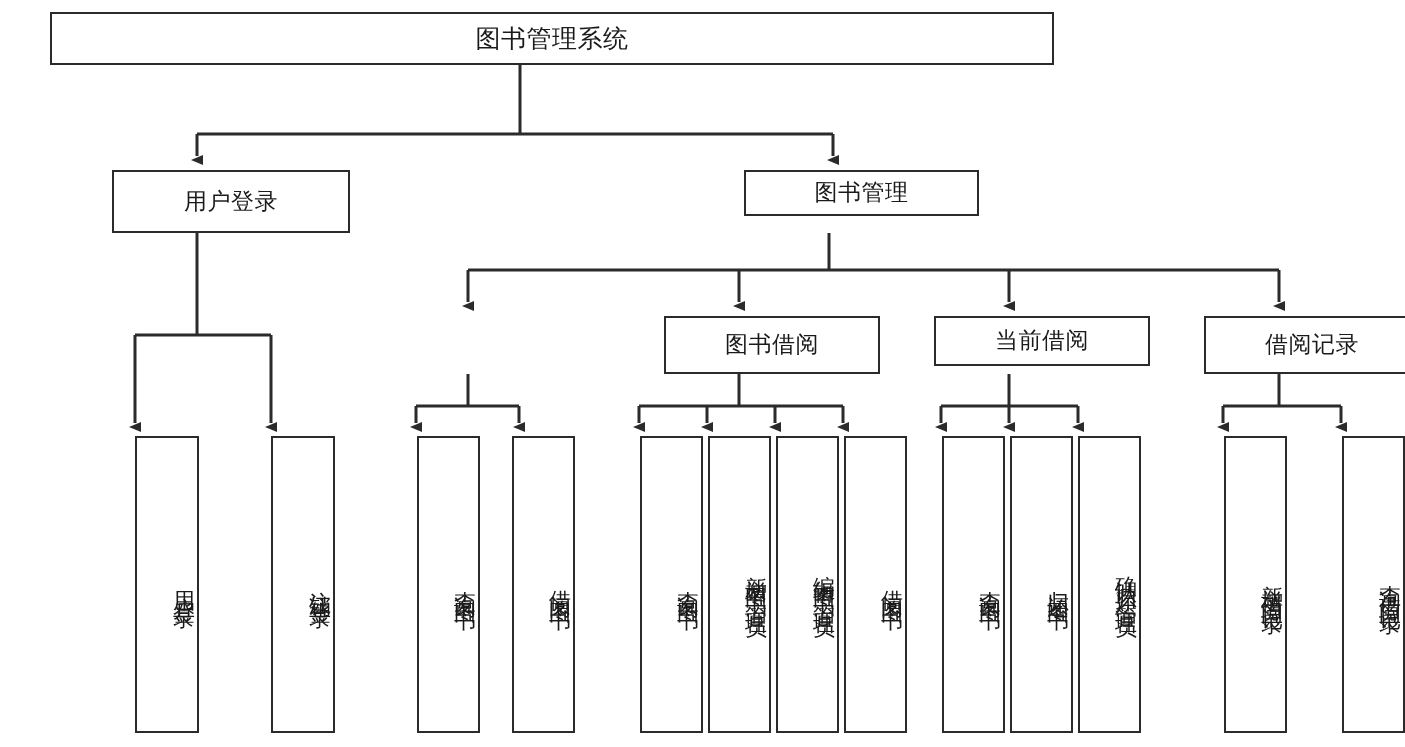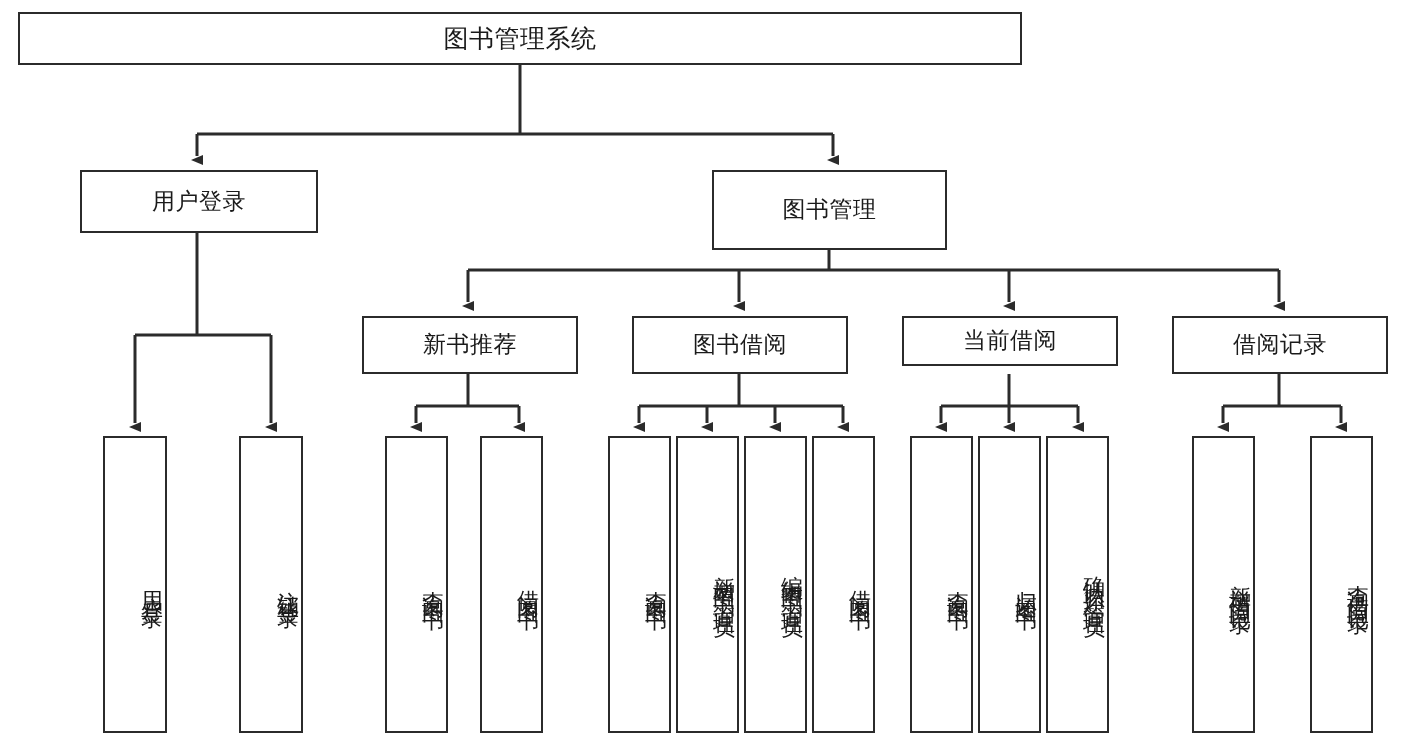--- a/index.html
+++ b/index.html
@@ -27,20 +27,21 @@
     pointer-events: none;
   }
   .node {
     position: absolute;
     box-sizing: border-box;
     background: #ffffff;
     border: 2px solid #2b2b2b;
     display: flex;
     align-items: center;
     justify-content: center;
+    margin-left: 32px;
   }
   .node-label {
     color: #1a1a1a;
     line-height: 1.18;
     letter-spacing: 0.5px;
     white-space: nowrap;
     text-align: center;
   }
   
   .lvl-root .node-label {
@@ -138,27 +139,24 @@
   </svg>
 
   <div class="node lvl-root" style="left:18px; top:12px; width:1004px; height:53px;">
     <span class="node-label">图书管理系统</span>
   </div>
 
   <div class="node lvl-1" style="left:80px; top:170px; width:238px; height:63px;">
     <span class="node-label">用户登录</span>
   </div>
 
-  <div class="node lvl-1" style="left:712px; top:170px; width:235px; height:80px;">
+  <div class="node lvl-1" style="left:712px; top:170px; width:235px; height:46px;">
     <span class="node-label">图书管理</span>
   </div>
 
-  <div class="node lvl-2" style="left:362px; top:316px; width:216px; height:58px;">
-    <span class="node-label">新书推荐</span>
-  </div>
 
   <div class="node lvl-2" style="left:632px; top:316px; width:216px; height:58px;justify-content:center;">
     <span class="node-label">图书借阅</span>
   </div>
 
   <div class="node lvl-2" style="left:902px; top:316px; width:216px; height:50px;">
     <span class="node-label">当前借阅</span>
   </div>
 
   <div class="node lvl-2" style="left:1172px; top:316px; width:216px; height:58px;">

